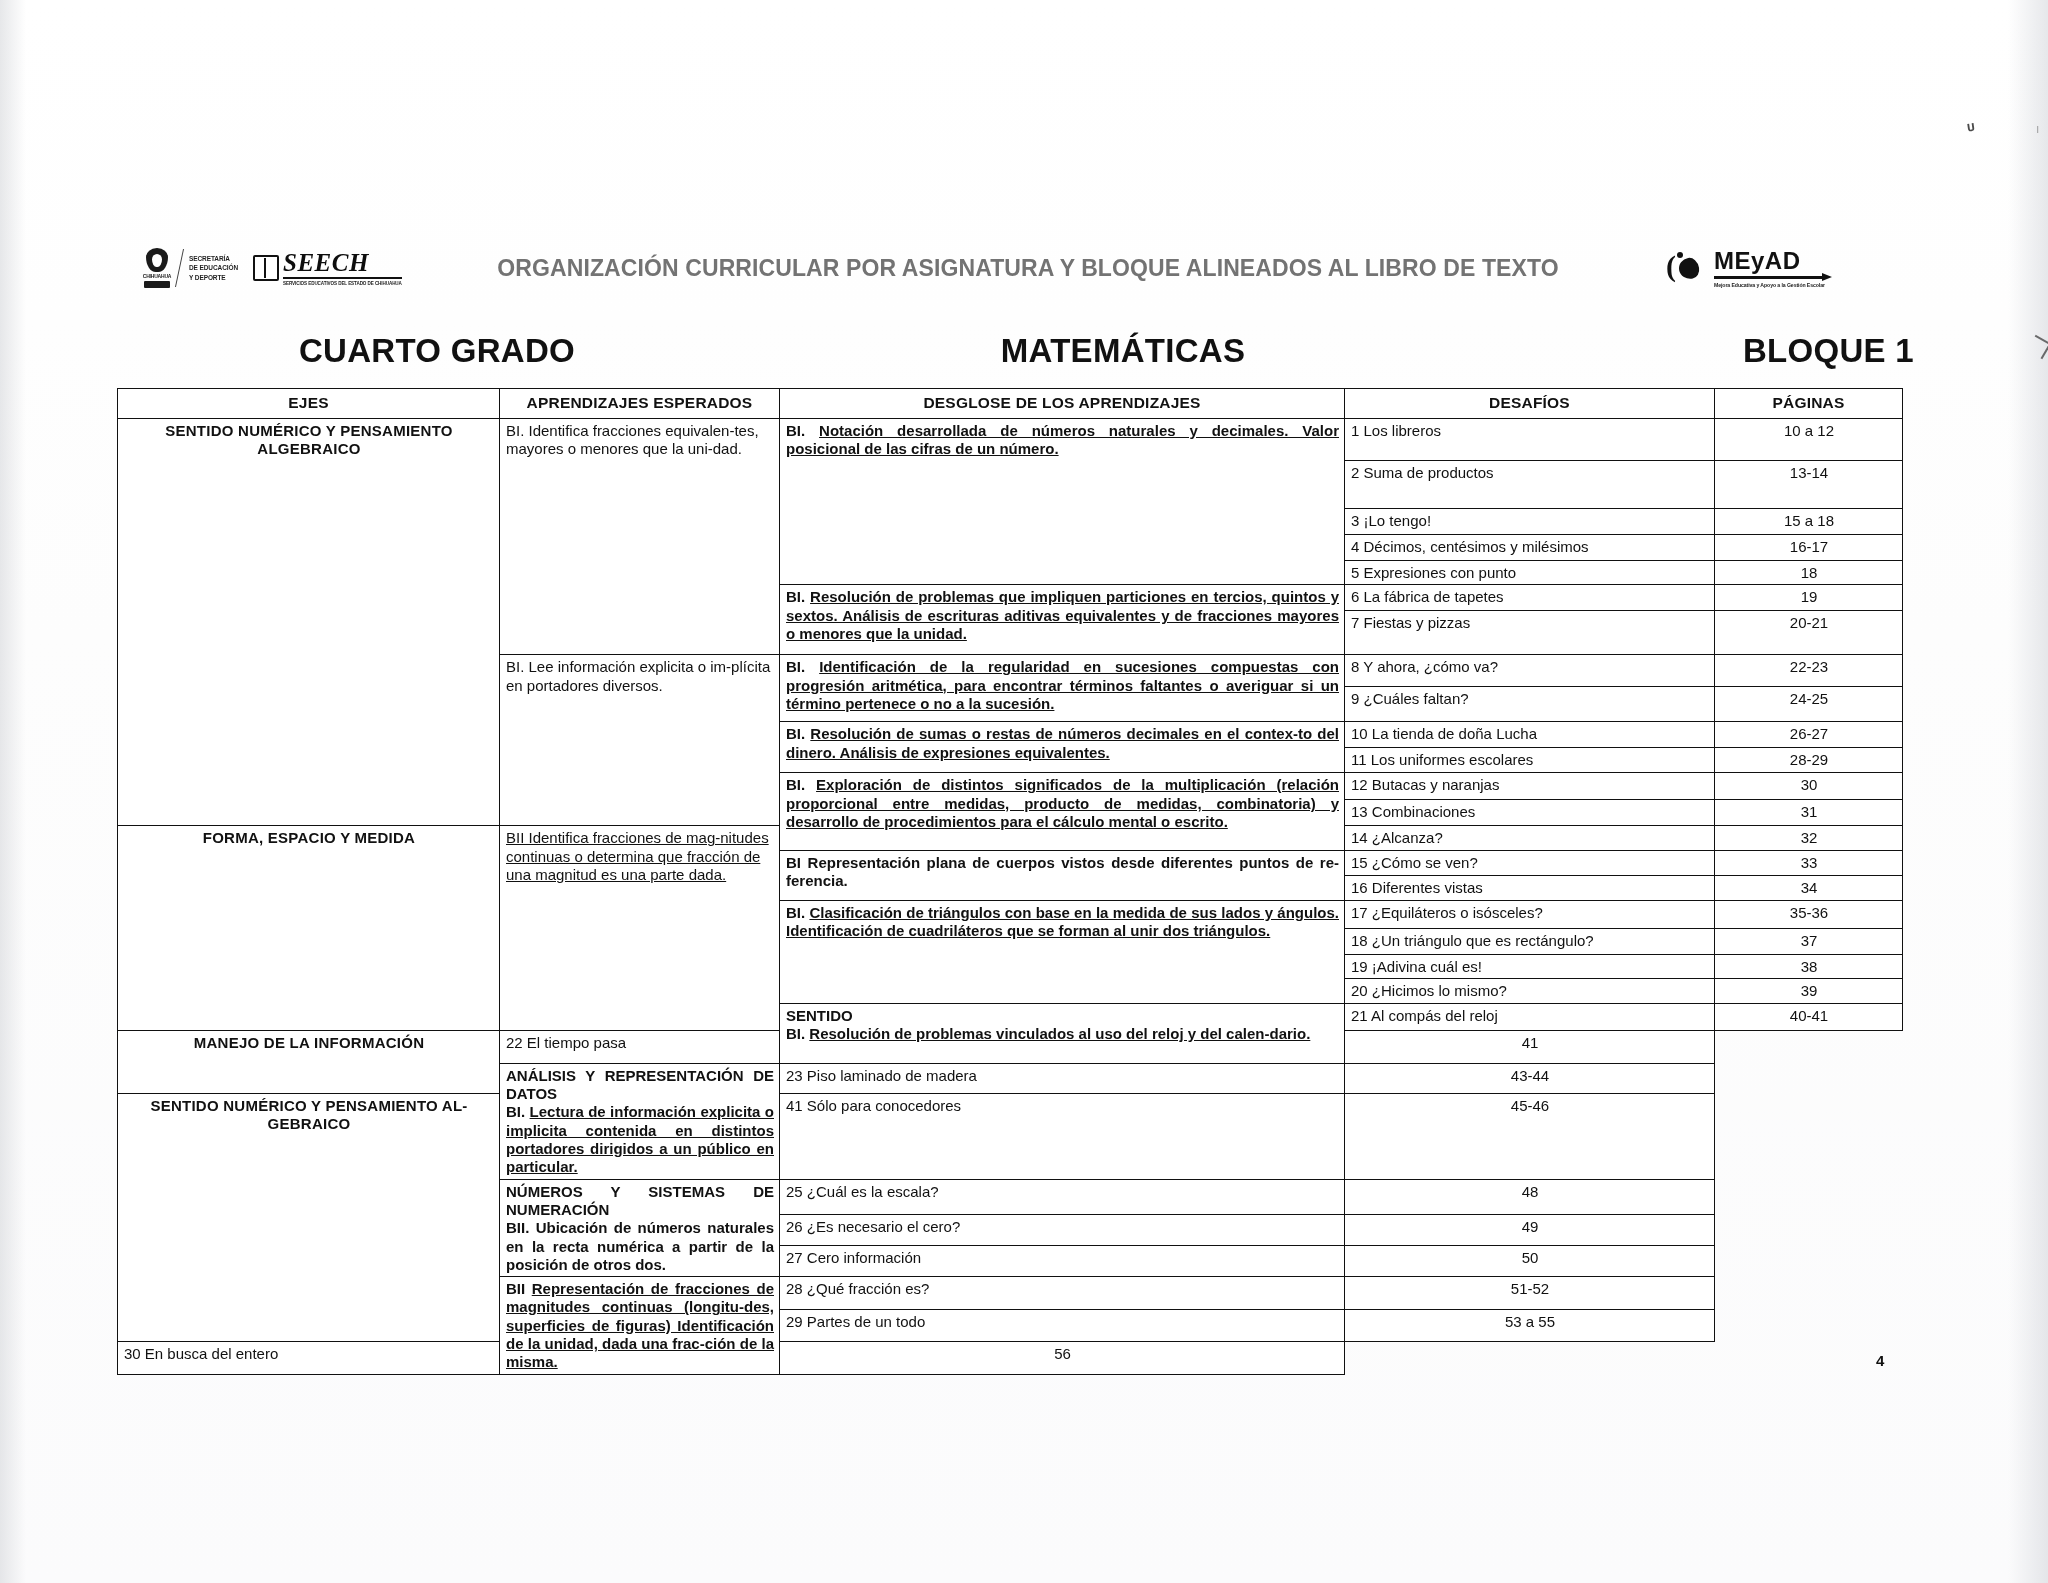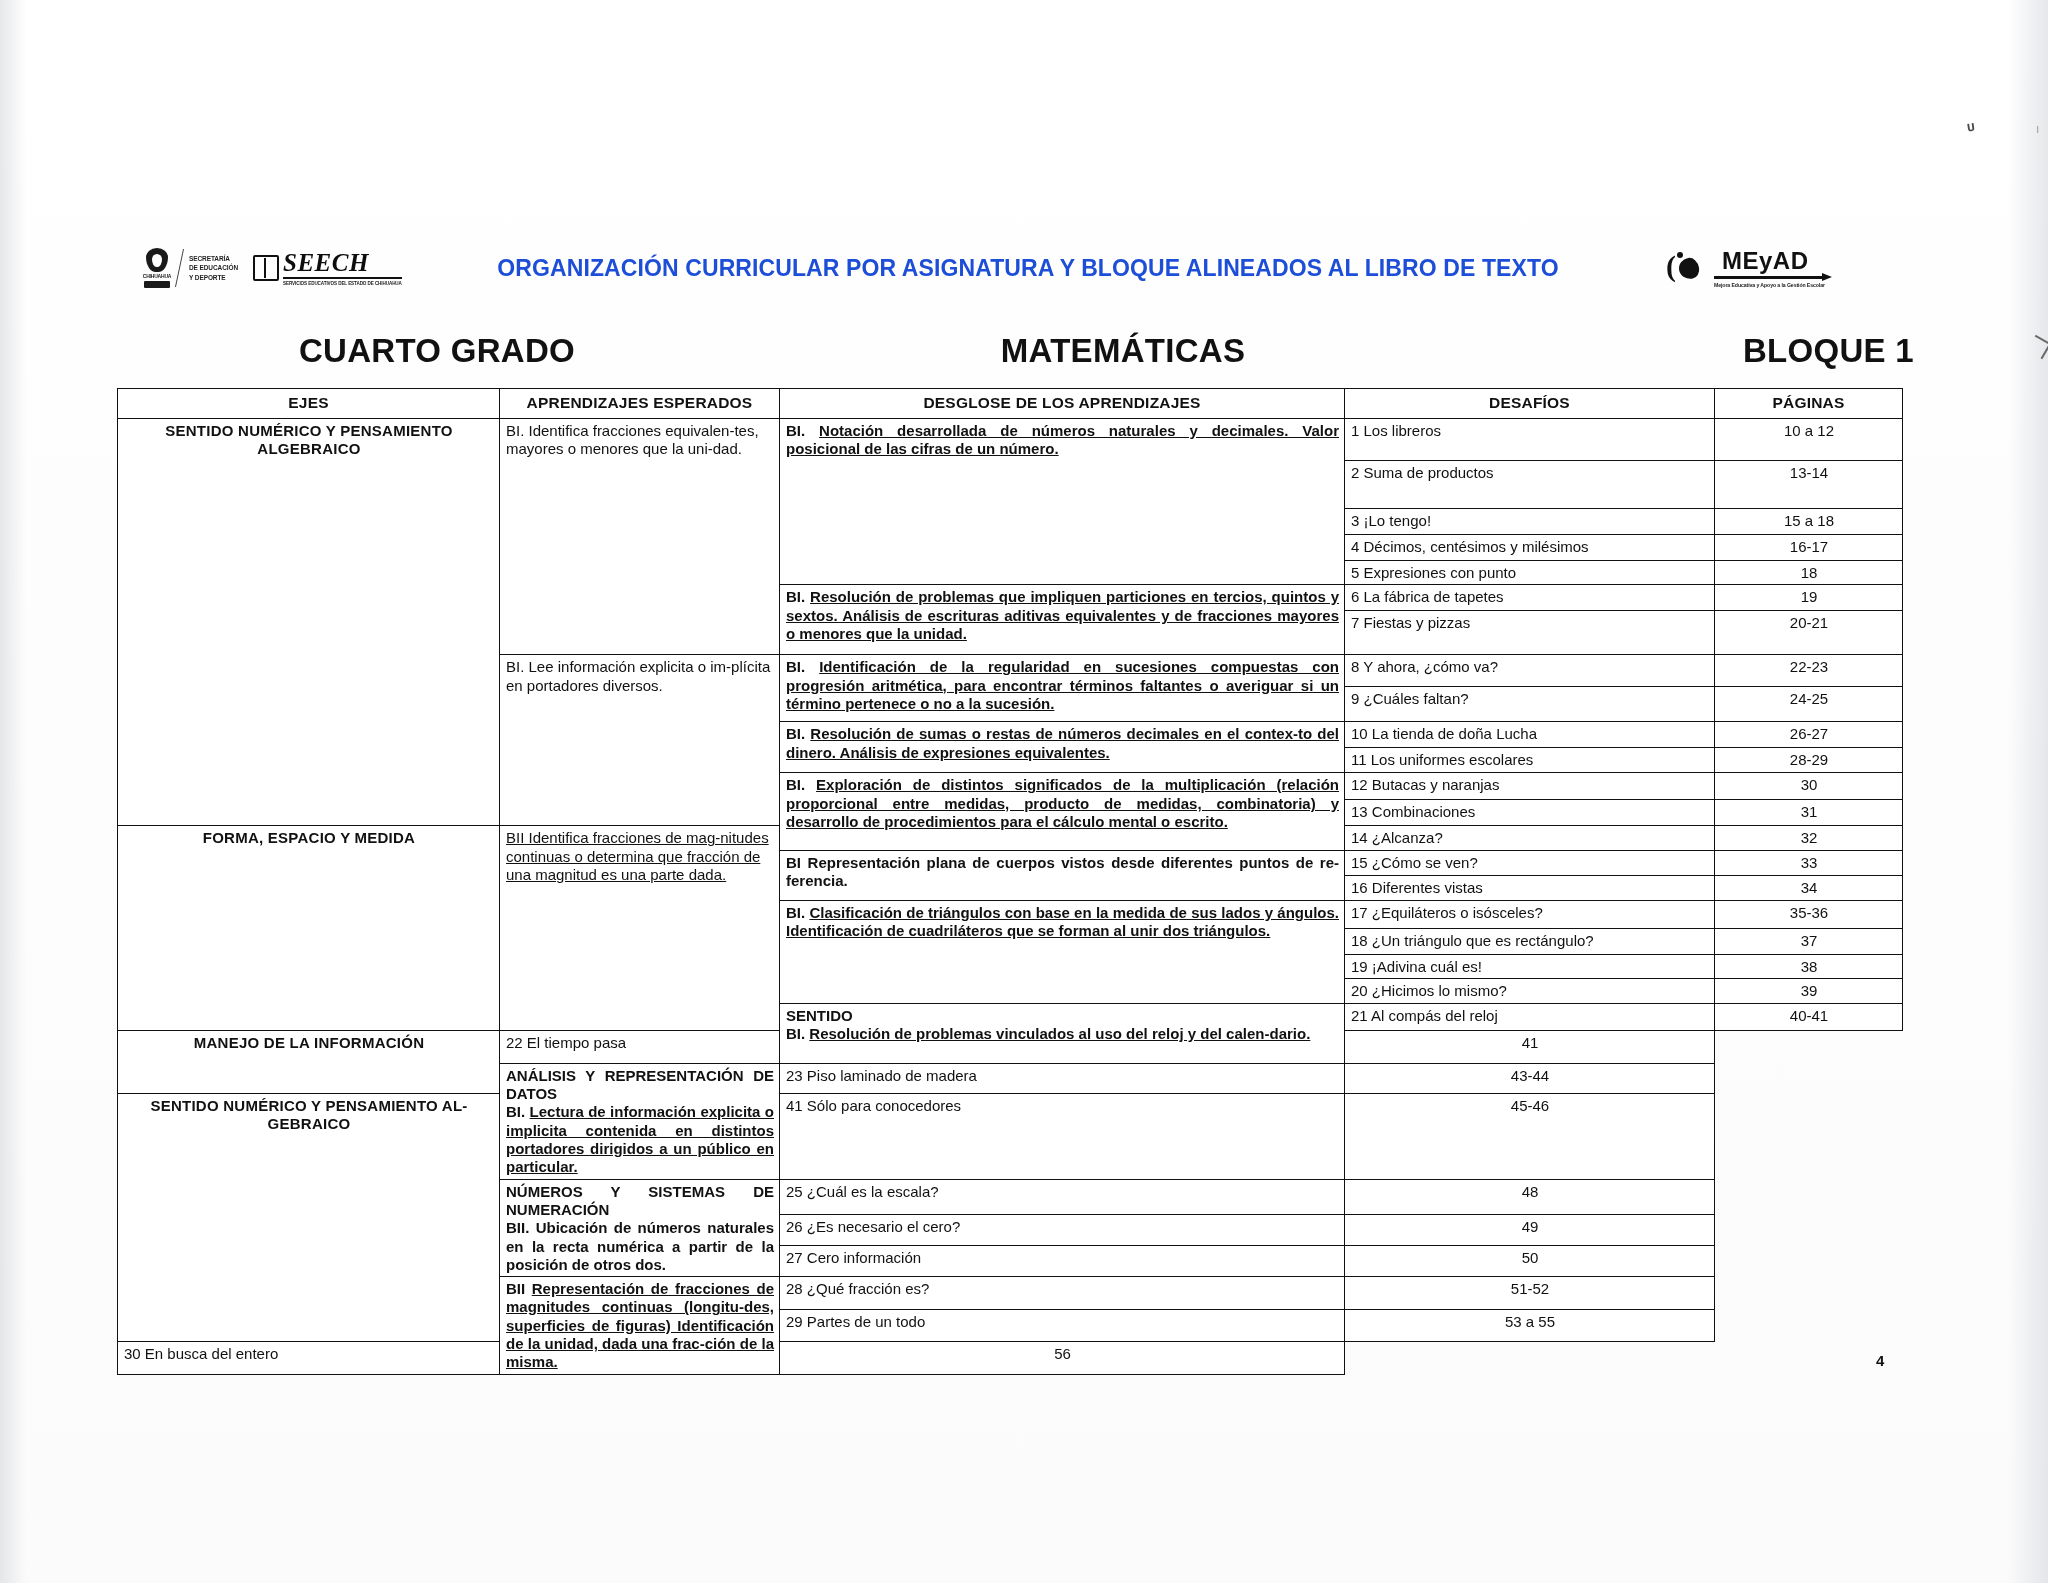--- a/index.html
+++ b/index.html
@@ -116,21 +116,21 @@
   .seech-sub { font-size: 4.6px; font-weight: bold; color: #222; letter-spacing: -.1px; margin-top: 2px; }
 
   .header-title {
     flex: 1 1 auto;
     text-align: center;
     font-size: 23px;
     font-weight: bold;
     line-height: 1.42;
     letter-spacing: .1px;
     padding: 0 40px;
-    color: #1d4ed8;
+    color: #737373;
   }
 
   .logo-right {
     width: 300px; flex: 0 0 300px;
     display: flex; align-items: flex-start; gap: 8px;
     padding-left: 48px;
   }
   .meyad-mark {
     width: 40px; height: 36px; position: relative;
   }
@@ -144,21 +144,21 @@
     width: 20px; height: 21px; background: #111;
     border-radius: 55% 45% 40% 60% / 50% 55% 45% 50%;
     transform: rotate(-10deg);
   }
   .meyad-mark .dot {
     position: absolute; left: 11px; top: 3px;
     width: 6px; height: 6px; background: #111; border-radius: 50%;
   }
   .meyad-text {
     font-family: "Liberation Sans", sans-serif;
-    font-size: 24px; font-weight: bold; letter-spacing: .5px; color: #111; line-height: 1; margin-left: 8px;
+    font-size: 24px; font-weight: bold; letter-spacing: .5px; color: #111; line-height: 1;
   }
   .meyad-rule {
     height: 3px; background: #111; margin-top: 3px; position: relative;
   }
   .meyad-rule::after {
     content:""; position:absolute; right:-7px; top:-3px;
     border-left: 10px solid #111;
     border-top: 4px solid transparent;
     border-bottom: 4px solid transparent;
   }

